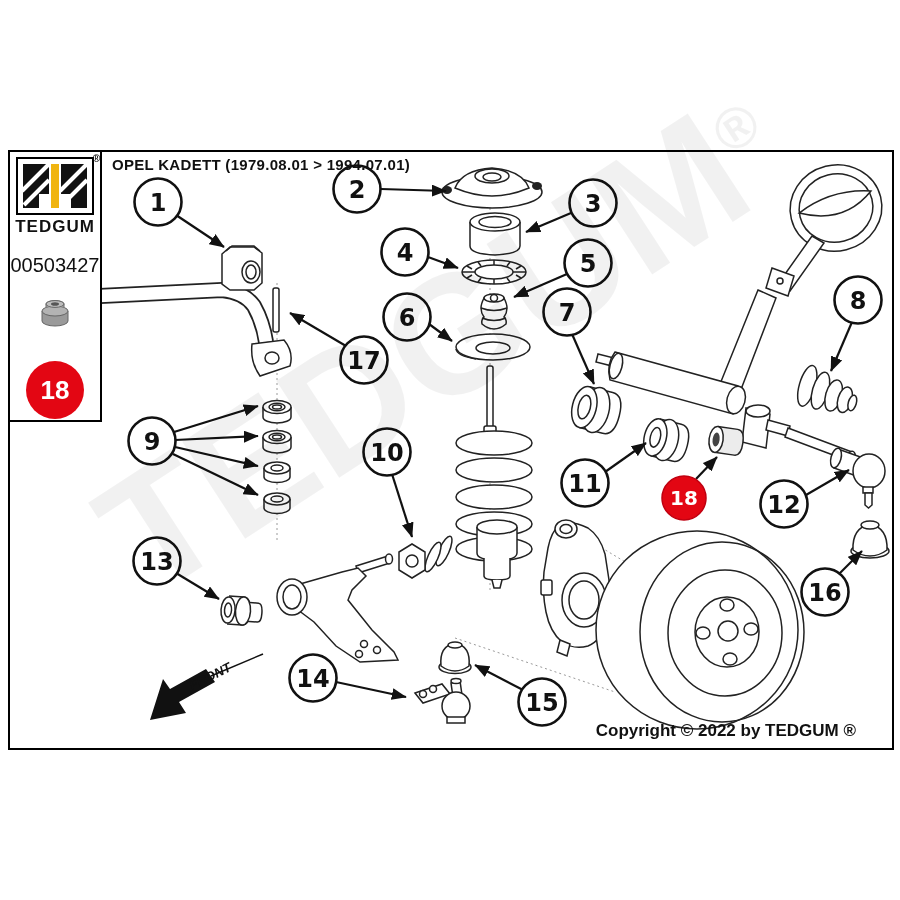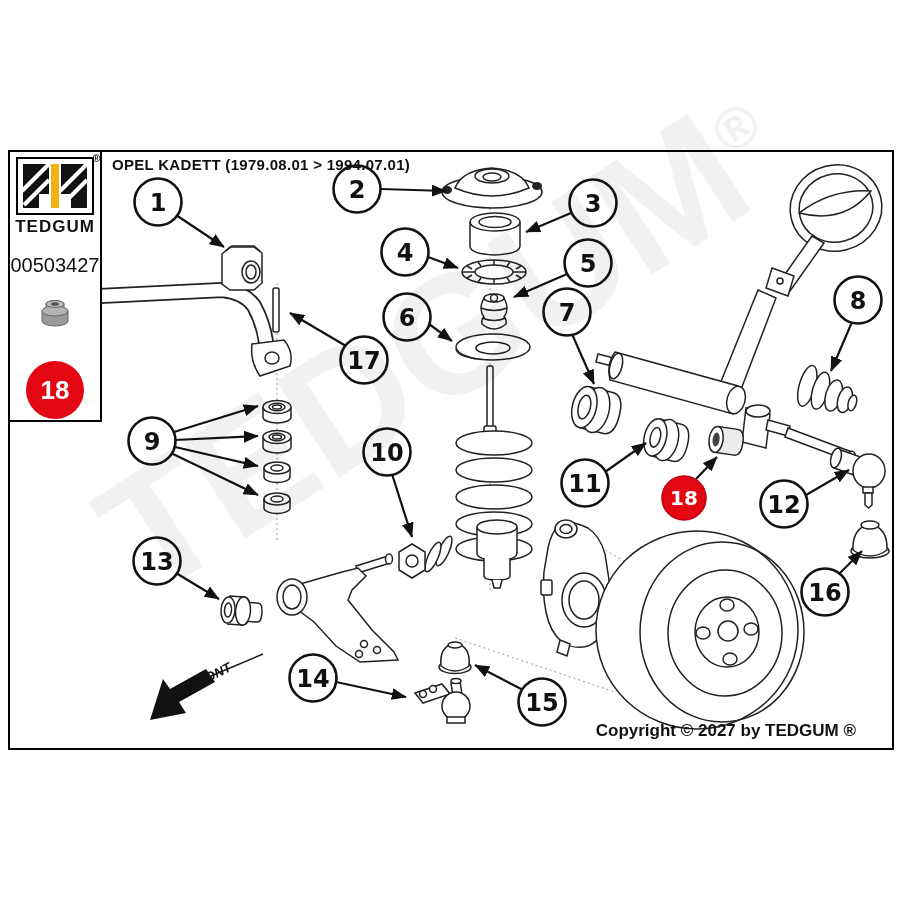--- a/index.html
+++ b/index.html
@@ -419,13 +419,13 @@
 
   <g>
     <path d="M150,720 L186,713 L179,702 L215,682 L206,669 L170,689 L163,679 z" fill="#111"></path>
     <line x1="211" y1="676" x2="263" y2="654" stroke="#111" stroke-width="1.5"></line>
     <text class="front-text" x="192" y="690" transform="rotate(-26 192 690)">FRONT</text>
   </g>
 </svg>
 
 <div class="watermark"><span>TEDGUM</span><span class="reg">®</span></div>
 
-<div class="copyright">Copyright © 2027 by TEDGUM ®</div>
+<div class="copyright">Copyright © 2022 by TEDGUM ®</div>
 
 </body></html>

